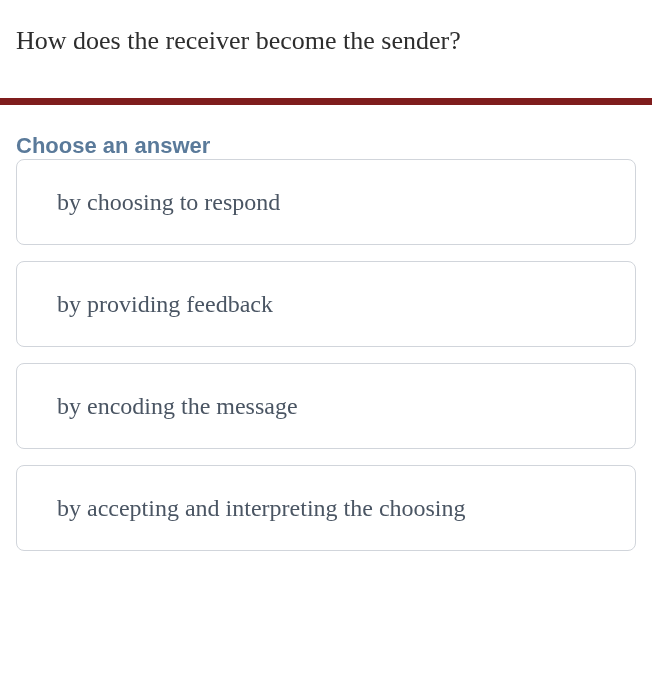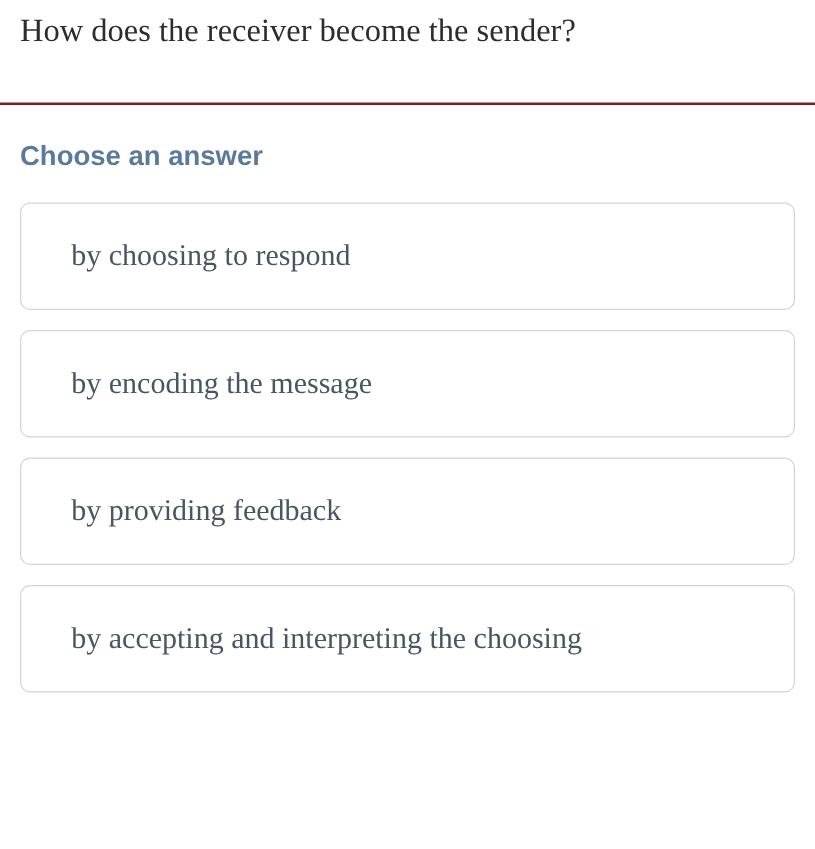--- a/index.html
+++ b/index.html
@@ -8,38 +8,37 @@
       box-sizing: border-box;
     }
     body {
       font-family: Georgia, 'Times New Roman', serif;
       background: #ffffff;
       width: 652px;
       height: 679px;
       overflow: hidden;
     }
     .question-section {
-      padding: 8px 16px 40px 16px;
-      border-bottom: 2px solid #7f1d1d;
+      padding: 24px 16px 40px 16px;
+      border-bottom: 7px solid #7f1d1d;
     }
     .question-text {
       font-size: 26px;
       color: #2d2d2d;
       font-weight: 400;
       line-height: 1.3;
     }
     .answer-section {
       padding: 28px 16px 16px 16px;
     }
     .prompt-label {
       font-family: -apple-system, BlinkMacSystemFont, 'Segoe UI', Helvetica, Arial, sans-serif;
       font-size: 22px;
       font-weight: 700;
       color: #5a7a9a;
-      margin-bottom: 24px;
     }
     .answer-option {
       border: 1px solid #d1d5db;
       border-radius: 8px;
       padding: 24px 28px 24px 40px;
       margin-bottom: 16px;
       cursor: pointer;
       background: #ffffff;
     }
     .answer-text {
@@ -56,23 +55,23 @@
 </div>
 
 <div class="answer-section">
   <div class="prompt-label">Choose an answer</div>
 
   <div class="answer-option">
     <div class="answer-text">by choosing to respond</div>
   </div>
 
   <div class="answer-option">
-    <div class="answer-text">by encoding the message</div>
+    <div class="answer-text">by providing feedback</div>
   </div>
 
   <div class="answer-option">
-    <div class="answer-text">by providing feedback</div>
+    <div class="answer-text">by encoding the message</div>
   </div>
 
   <div class="answer-option">
     <div class="answer-text">by accepting and interpreting the choosing</div>
   </div>
 </div>
 
 </body></html>

